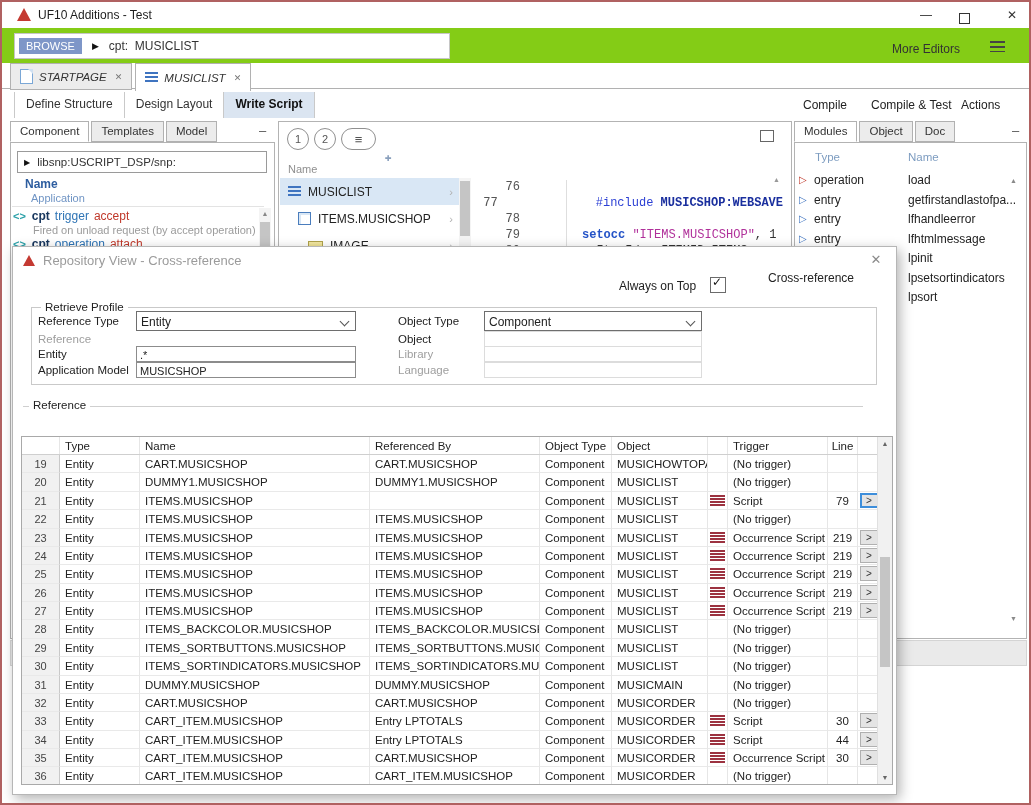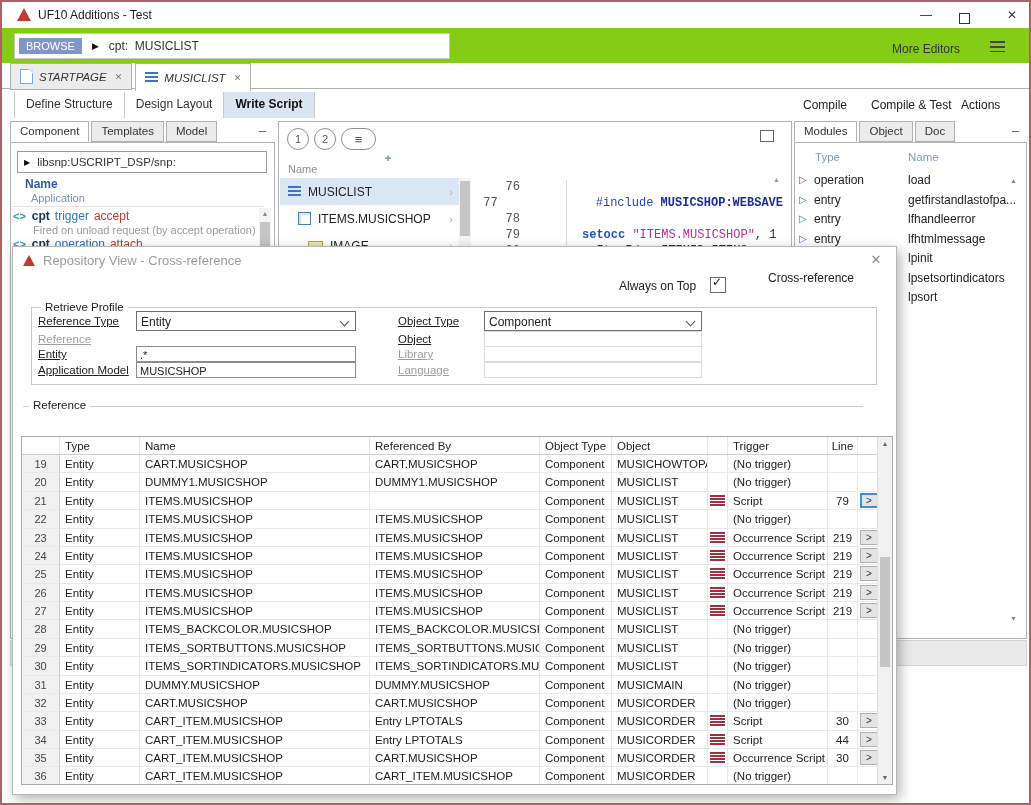--- a/index.html
+++ b/index.html
@@ -104,21 +104,21 @@
   
   .dialog{left:10px;top:244px;width:883px;height:547px;background:#fff;border:1px solid #b6b6b6;
           box-shadow:3px 4px 12px rgba(0,0,0,.30);z-index:10;}
   .dlg-title{font-size:13px;color:#9b9b9b;}
   .dlg-close{font-size:13px;color:#8a8a8a;text-align:center;line-height:20px;width:24px;height:20px;}
   .dlg-sub{font-size:12px;color:#222;}
   .chk{width:14px;height:14px;border:1px solid #6b6b6b;background:#fff;position:relative;}
   .chk .mark{position:absolute;left:1px;top:-3px;font-size:12px;color:#111;}
   fieldset.grp{position:absolute;border:1px solid #c9c9c9;margin:0;padding:0;}
   .grp-legend{position:absolute;background:#fff;padding:0 4px;font-size:11.5px;color:#222;z-index:2;}
-  .flabel{position:absolute;font-size:11.5px;color:#222;white-space:nowrap;text-decoration:underline;}
+  .flabel{position:absolute;font-size:11.5px;color:#222;white-space:nowrap;}
   .flabel.dis{color:#9e9e9e;}
   .fsel{position:absolute;height:20px;border:1px solid #6e6e6e;background:#fff;font-size:12px;
         padding-left:4px;line-height:20px;box-sizing:border-box;}
   .sel-arr{position:absolute;right:7px;top:6px;width:6px;height:6px;border-right:1px solid #555;
            border-bottom:1px solid #555;transform:rotate(45deg);}
   .ftext{position:absolute;height:16px;background:#fff;font-size:11px;padding-left:3px;line-height:16px;
          box-sizing:border-box;border:1px solid #8c8c8c;}
   .ftext.light{border:1px solid #dcdcdc;}
   .ftext.plain{border:none;}
   .rule{position:absolute;border-top:1px solid #cfcfcf;height:0;}

